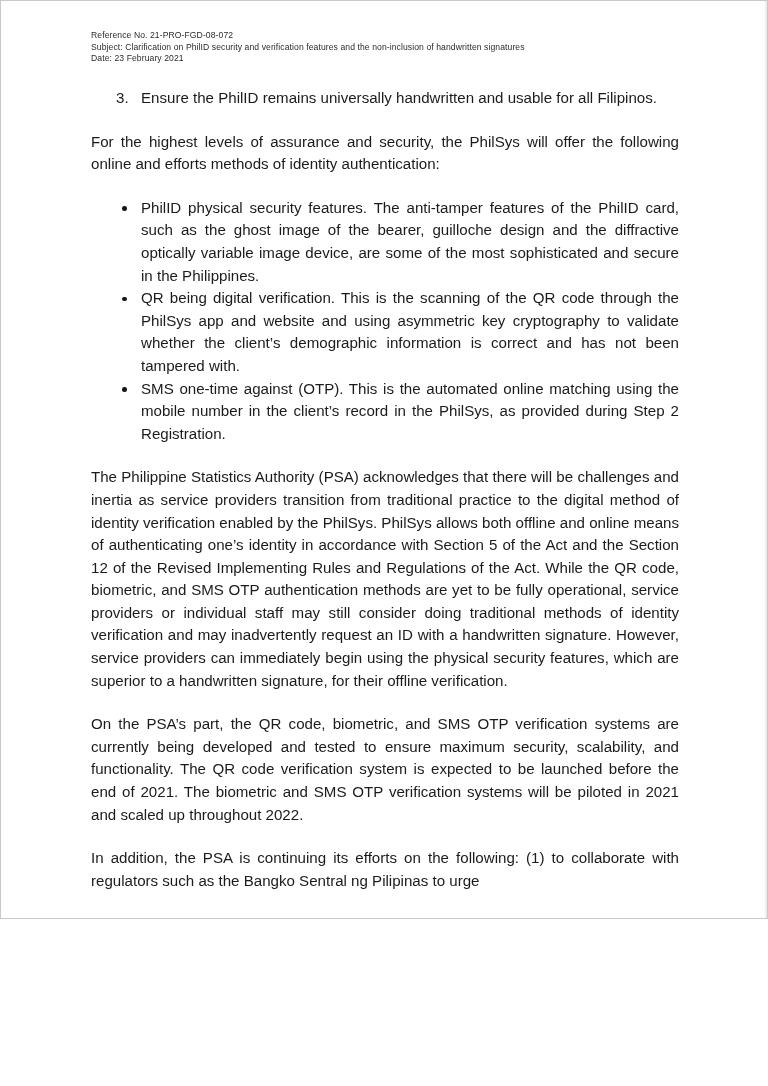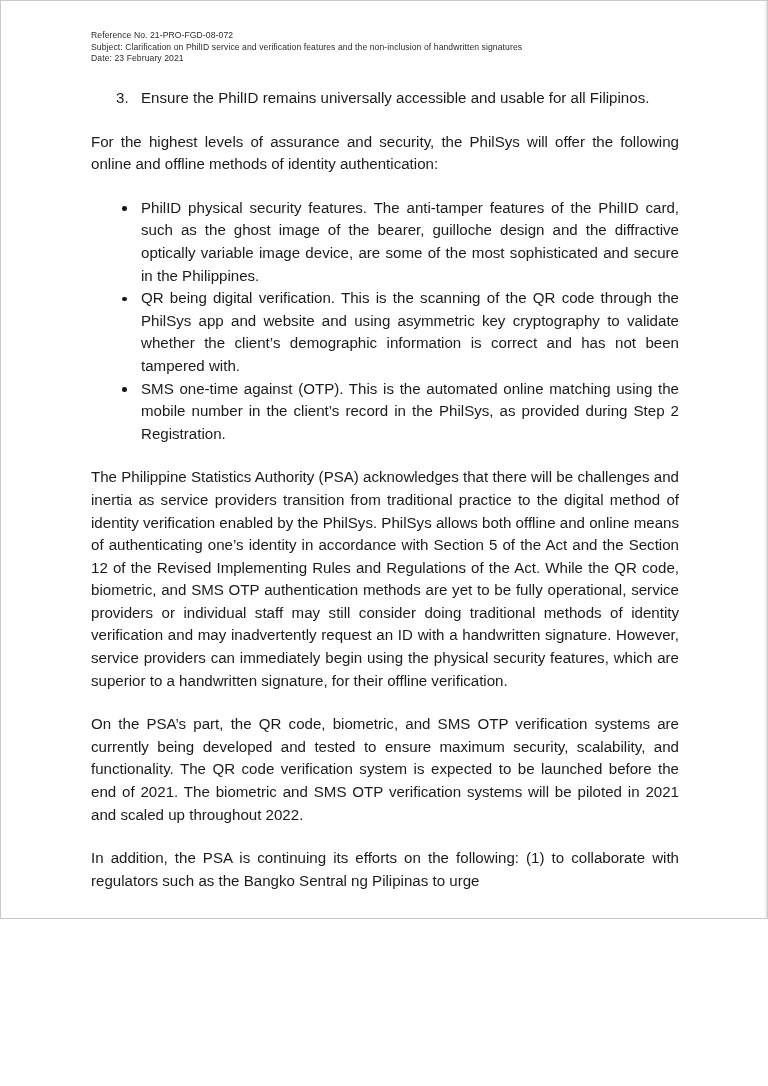--- a/index.html
+++ b/index.html
@@ -147,34 +147,34 @@
 </style>
 </head>
 <body>
 
 <div class="page">
 
   <div class="page-inner">
 
     <div class="ref-block">
       <div class="ref-line">Reference No. 21-PRO-FGD-08-072</div>
-      <div class="ref-line">Subject: Clarification on PhilID service and verification features and the non-inclusion of handwritten signatures</div>
+      <div class="ref-line">Subject: Clarification on PhilID security and verification features and the non-inclusion of handwritten signatures</div>
       <div class="ref-line">Date: 23 February 2021</div>
     </div>
 
     <div class="body-area">
 
       <ol class="num-list">
         <li>
           <span class="marker">3.</span>
-          <span>Ensure the PhilID remains universally accessible and usable for all Filipinos.</span>
+          <span>Ensure the PhilID remains universally handwritten and usable for all Filipinos.</span>
         </li>
       </ol>
 
-      <p class="para">For the highest levels of assurance and security, the PhilSys will offer the following online and offline methods of identity authentication:</p>
+      <p class="para">For the highest levels of assurance and security, the PhilSys will offer the following online and efforts methods of identity authentication:</p>
 
       <ul class="bullet-list">
         <li>
           <span class="bullet-dot"></span>
           <span class="b">PhilID physical security features.</span><span> The anti-tamper features of the PhilID card, such as the ghost image of the bearer, guilloche design and the diffractive optically variable image device, are some of the most sophisticated and secure in the Philippines.</span>
         </li>
         <li>
           <span class="bullet-dot"></span>
           <span class="b">QR being digital verification.</span><span> This is the scanning of the QR code through the PhilSys app and website and using asymmetric key cryptography to validate whether the client’s demographic information is correct and has not been tampered with.</span>
         </li>

